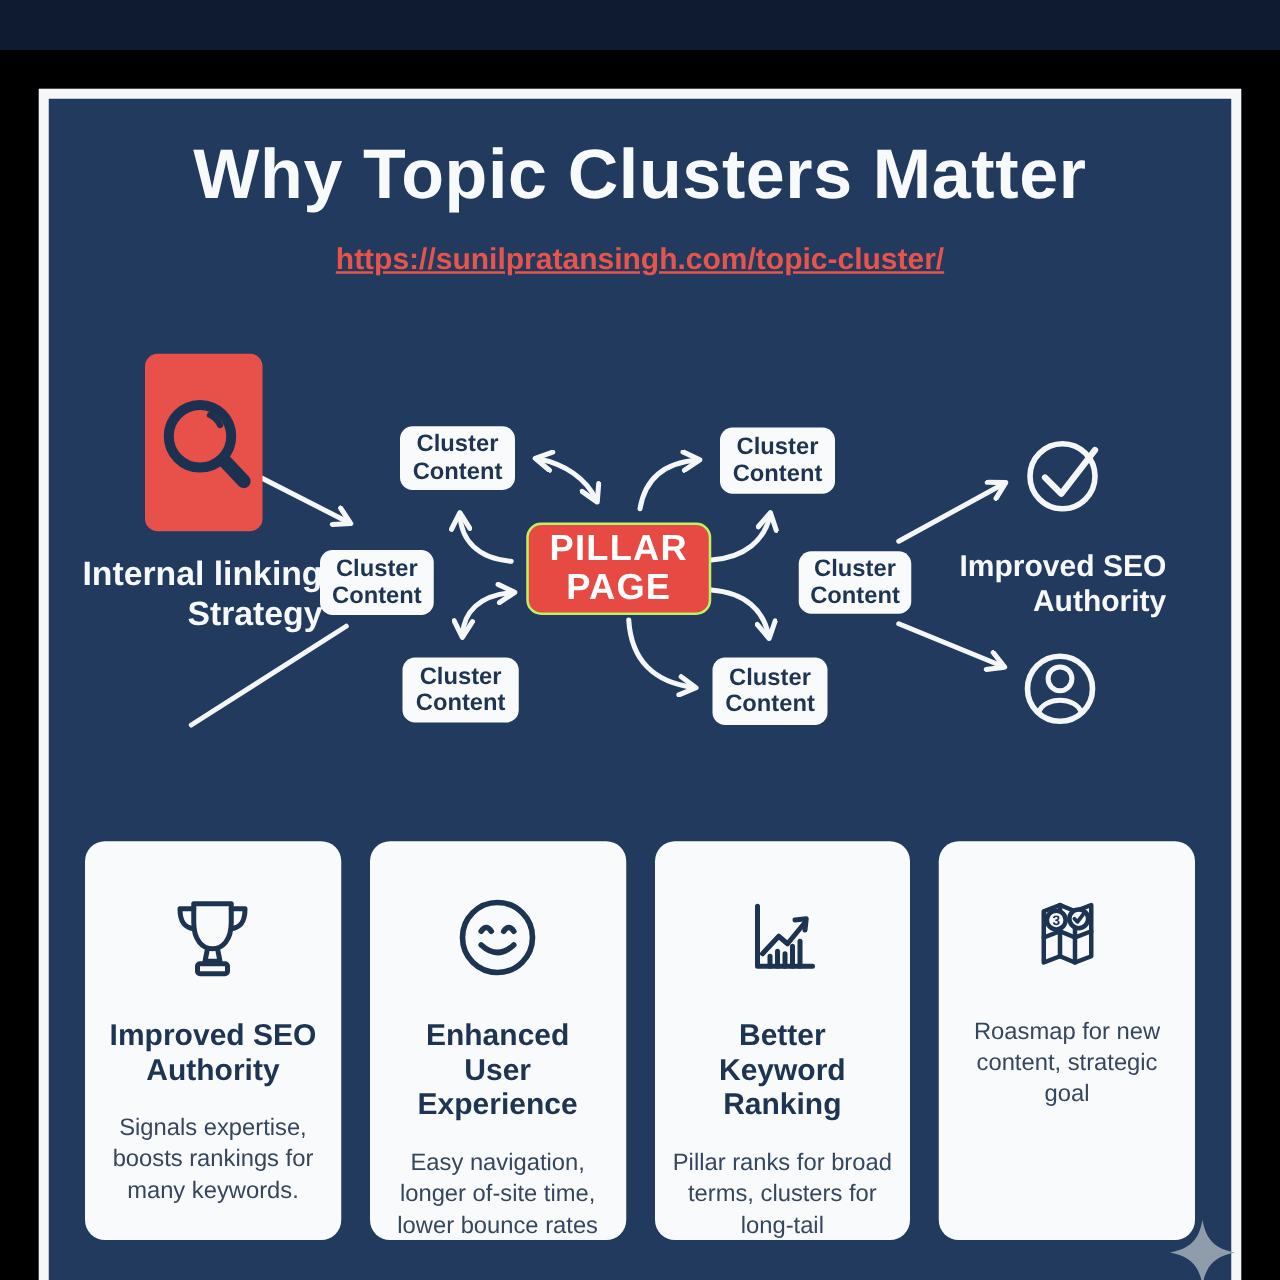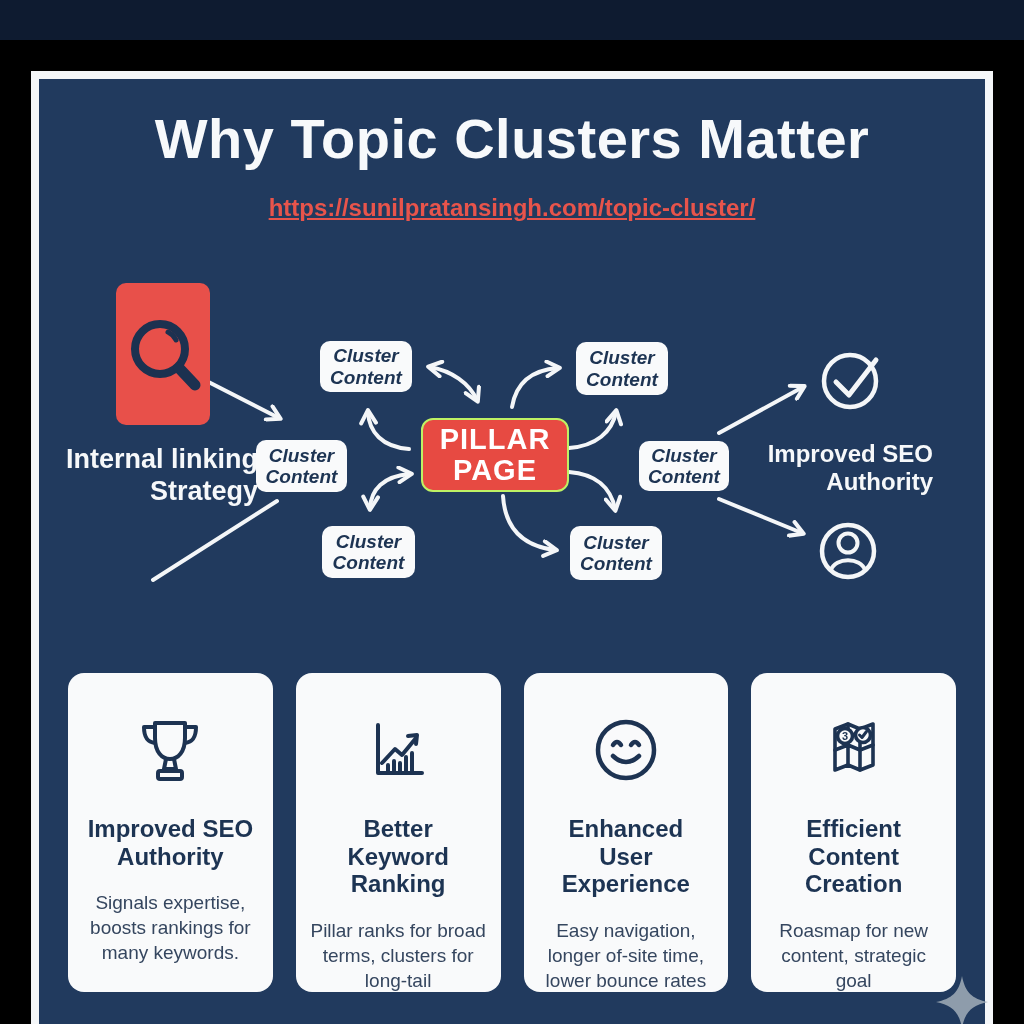--- a/index.html
+++ b/index.html
@@ -30,21 +30,21 @@
   .pillar{
     position:absolute;left:421px;top:378px;width:144px;height:70px;
     background:#e74a42;border:2px solid #bef264;border-radius:12px;
     display:flex;align-items:center;justify-content:center;text-align:center;
     color:#ffffff;font-size:29px;line-height:1.08;font-weight:800;letter-spacing:1px;z-index:3;
   }
   .cluster{
     position:absolute;background:#f9fafb;border-radius:10px;
     display:flex;align-items:center;justify-content:center;text-align:center;
     color:#1d3453;font-size:19px;line-height:1.12;font-weight:bold;z-index:3;
-    padding:2px;box-sizing:border-box;font-style:italic;
+    padding:2px;box-sizing:border-box;
   }
   .c-tl{left:320px;top:301px;width:92px;height:51px;}
   .c-tr{left:576px;top:302px;width:92px;height:53px;}
   .c-ml{left:256px;top:400px;width:91px;height:52px;}
   .c-fr{left:639px;top:401px;width:90px;height:50px;}
   .c-bl{left:322px;top:486px;width:93px;height:52px;}
   .c-br{left:570px;top:486px;width:92px;height:54px;}
   .lbl{
     position:absolute;text-align:right;color:#f6f8fa;font-weight:800;z-index:3;
   }
@@ -140,62 +140,61 @@
           <path d="M36,49 L34,59 H46 L44,49"></path>
           <rect x="28" y="61" width="24" height="8" rx="2"></rect>
         </svg>
       </div>
       <h3>Improved SEO Authority</h3>
       <p>Signals expertise, boosts rankings for many keywords.</p>
     </div>
 
     <div class="card">
       <div class="icon">
+        <svg width="80" height="80" viewBox="0 0 80 80" fill="none" stroke="#1d3352" stroke-width="4.5" stroke-linecap="round">
+          <circle cx="40" cy="40" r="28"></circle>
+          <path d="M27,35 Q31,29 35,35"></path>
+          <path d="M45,35 Q49,29 53,35"></path>
+          <path d="M27,46 Q40,58 53,46"></path>
+        </svg>
+      </div>
+      <h3>Enhanced User Experience</h3>
+      <p>Easy navigation, longer of-site time, lower bounce rates</p>
+    </div>
+
+    <div class="card">
+      <div class="icon">
         <svg width="80" height="80" viewBox="0 0 80 80" fill="none" stroke="#1d3352" stroke-width="4" stroke-linecap="round" stroke-linejoin="round">
           <path d="M20,15 V63 H64"></path>
           <path d="M30,63 V55"></path>
             <path d="M36,63 V51"></path>
             <path d="M42,63 V53"></path>
             <path d="M48,63 V47"></path>
             <path d="M54,63 V43"></path>
           <path d="M24,53 L37,39 L44,45 L58,28"></path>
           <path d="M50,26 L59,25 L58,34"></path>
         </svg>
       </div>
       <h3>Better Keyword Ranking</h3>
       <p>Pillar ranks for broad terms, clusters for long-tail</p>
     </div>
 
     <div class="card">
       <div class="icon">
-        <svg width="80" height="80" viewBox="0 0 80 80" fill="none" stroke="#1d3352" stroke-width="4.5" stroke-linecap="round">
-          <circle cx="40" cy="40" r="28"></circle>
-          <path d="M27,35 Q31,29 35,35"></path>
-          <path d="M45,35 Q49,29 53,35"></path>
-          <path d="M27,46 Q40,58 53,46"></path>
-        </svg>
-      </div>
-      <h3>Enhanced User Experience</h3>
-      <p>Easy navigation, longer of-site time, lower bounce rates</p>
-    </div>
-
-    <div class="card">
-      <div class="icon">
         <svg width="80" height="80" viewBox="0 0 80 80" fill="none" stroke="#1d3352" stroke-width="3.6" stroke-linecap="round" stroke-linejoin="round">
           <path d="M21,19 L34,14 L46,19 L59,14 V55 L46,60 L34,55 L21,60 Z"></path>
           <path d="M34,14 V55"></path>
           <path d="M46,19 V60"></path>
           <path d="M21,40 L34,35 L46,40 L59,35"></path>
           <circle cx="31" cy="26" r="7.5" fill="#f9fafb"></circle>
           <text x="31" y="30" text-anchor="middle" font-size="11" font-weight="bold" fill="#1d3352" stroke="none" font-family="Liberation Sans, sans-serif">3</text>
           <circle cx="49" cy="25" r="7.5" fill="#f9fafb"></circle>
           <path d="M45.5,25 L48,27.5 L52.5,21.5" stroke-width="3"></path>
         </svg>
       </div>
-      <h3>Efficient Content Creation</h3>
       <p>Roasmap for new content, strategic goal</p>
     </div>
 
   </div>
 
   <svg class="sparkle" width="52" height="52" viewBox="0 0 52 52">
     <path d="M26,0 C29,16 36,23 52,26 C36,29 29,36 26,52 C23,36 16,29 0,26 C16,23 23,16 26,0 Z" fill="#8e9cab"></path>
   </svg>
 
 </div>

